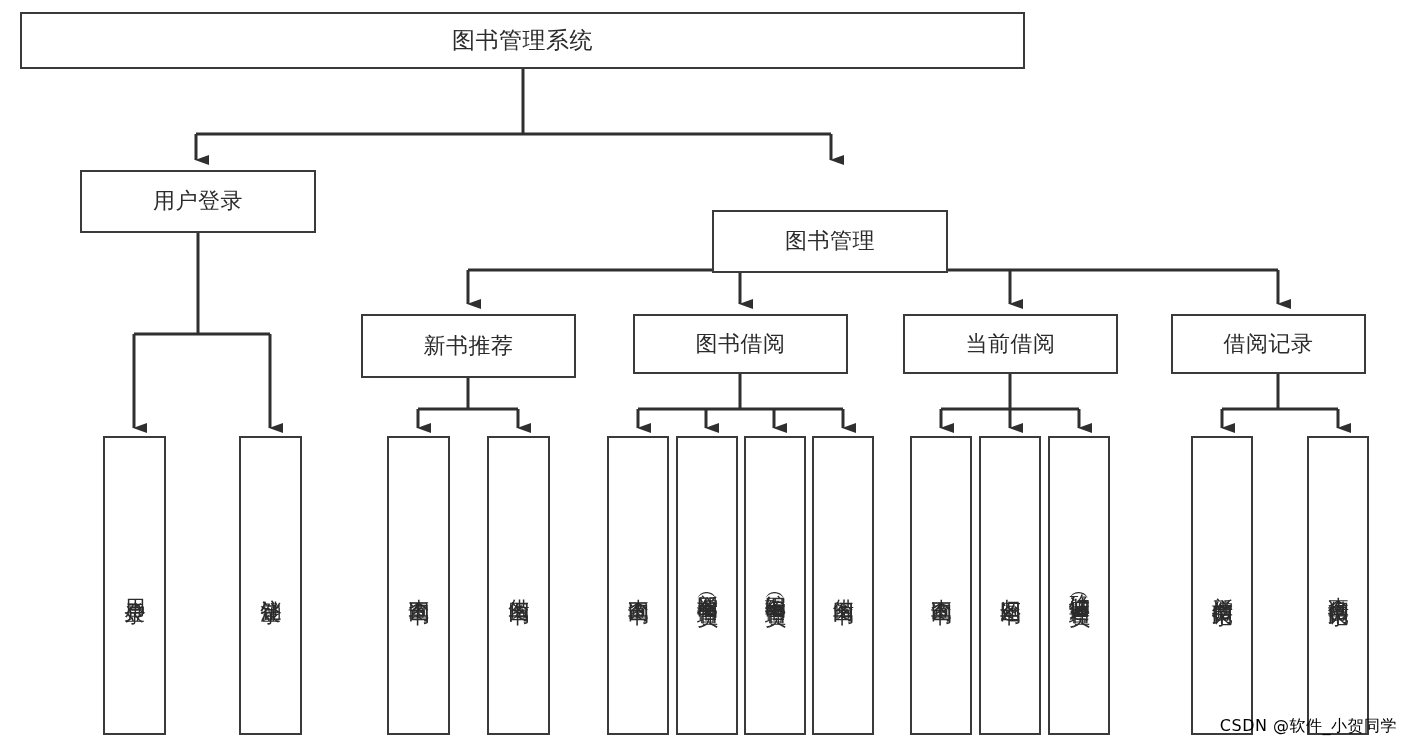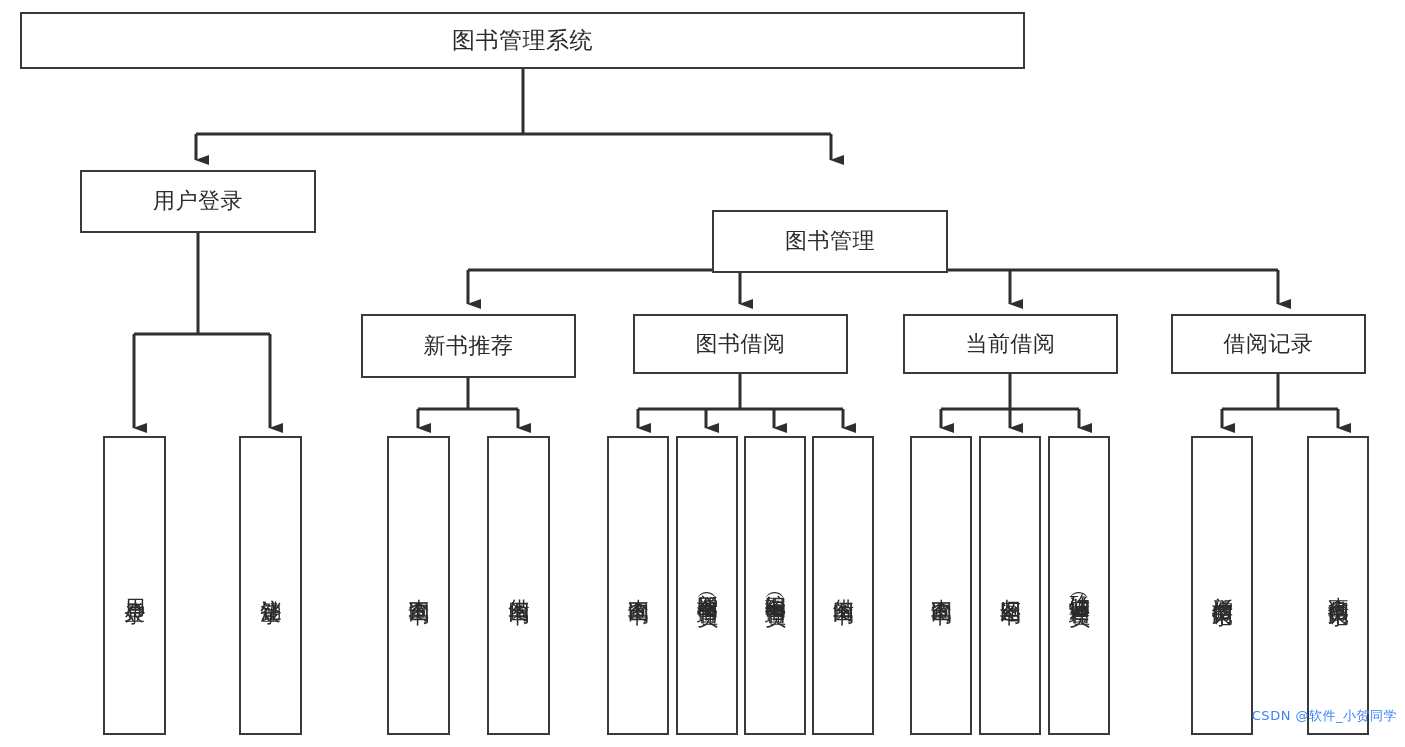--- a/index.html
+++ b/index.html
@@ -60,23 +60,23 @@
     text-orientation: upright;
     font-size: 21px;
     line-height: 1.28;
     letter-spacing: 2px;
     white-space: normal;
     max-height: 270px;
   }
   #watermark {
     position: absolute;
     right: 8px;
-    bottom: 22px;
-    font-size: 13px;
-    color: #3b82f6;
+    bottom: 10px;
+    font-size: 16px;
+    color: #000000;
     letter-spacing: 0.5px;
     z-index: 6;
     white-space: nowrap;
     font-family: "DejaVu Sans", "Liberation Sans", sans-serif;
   }
 </style>
 </head>
 <body>
 
 <div id="canvas">

